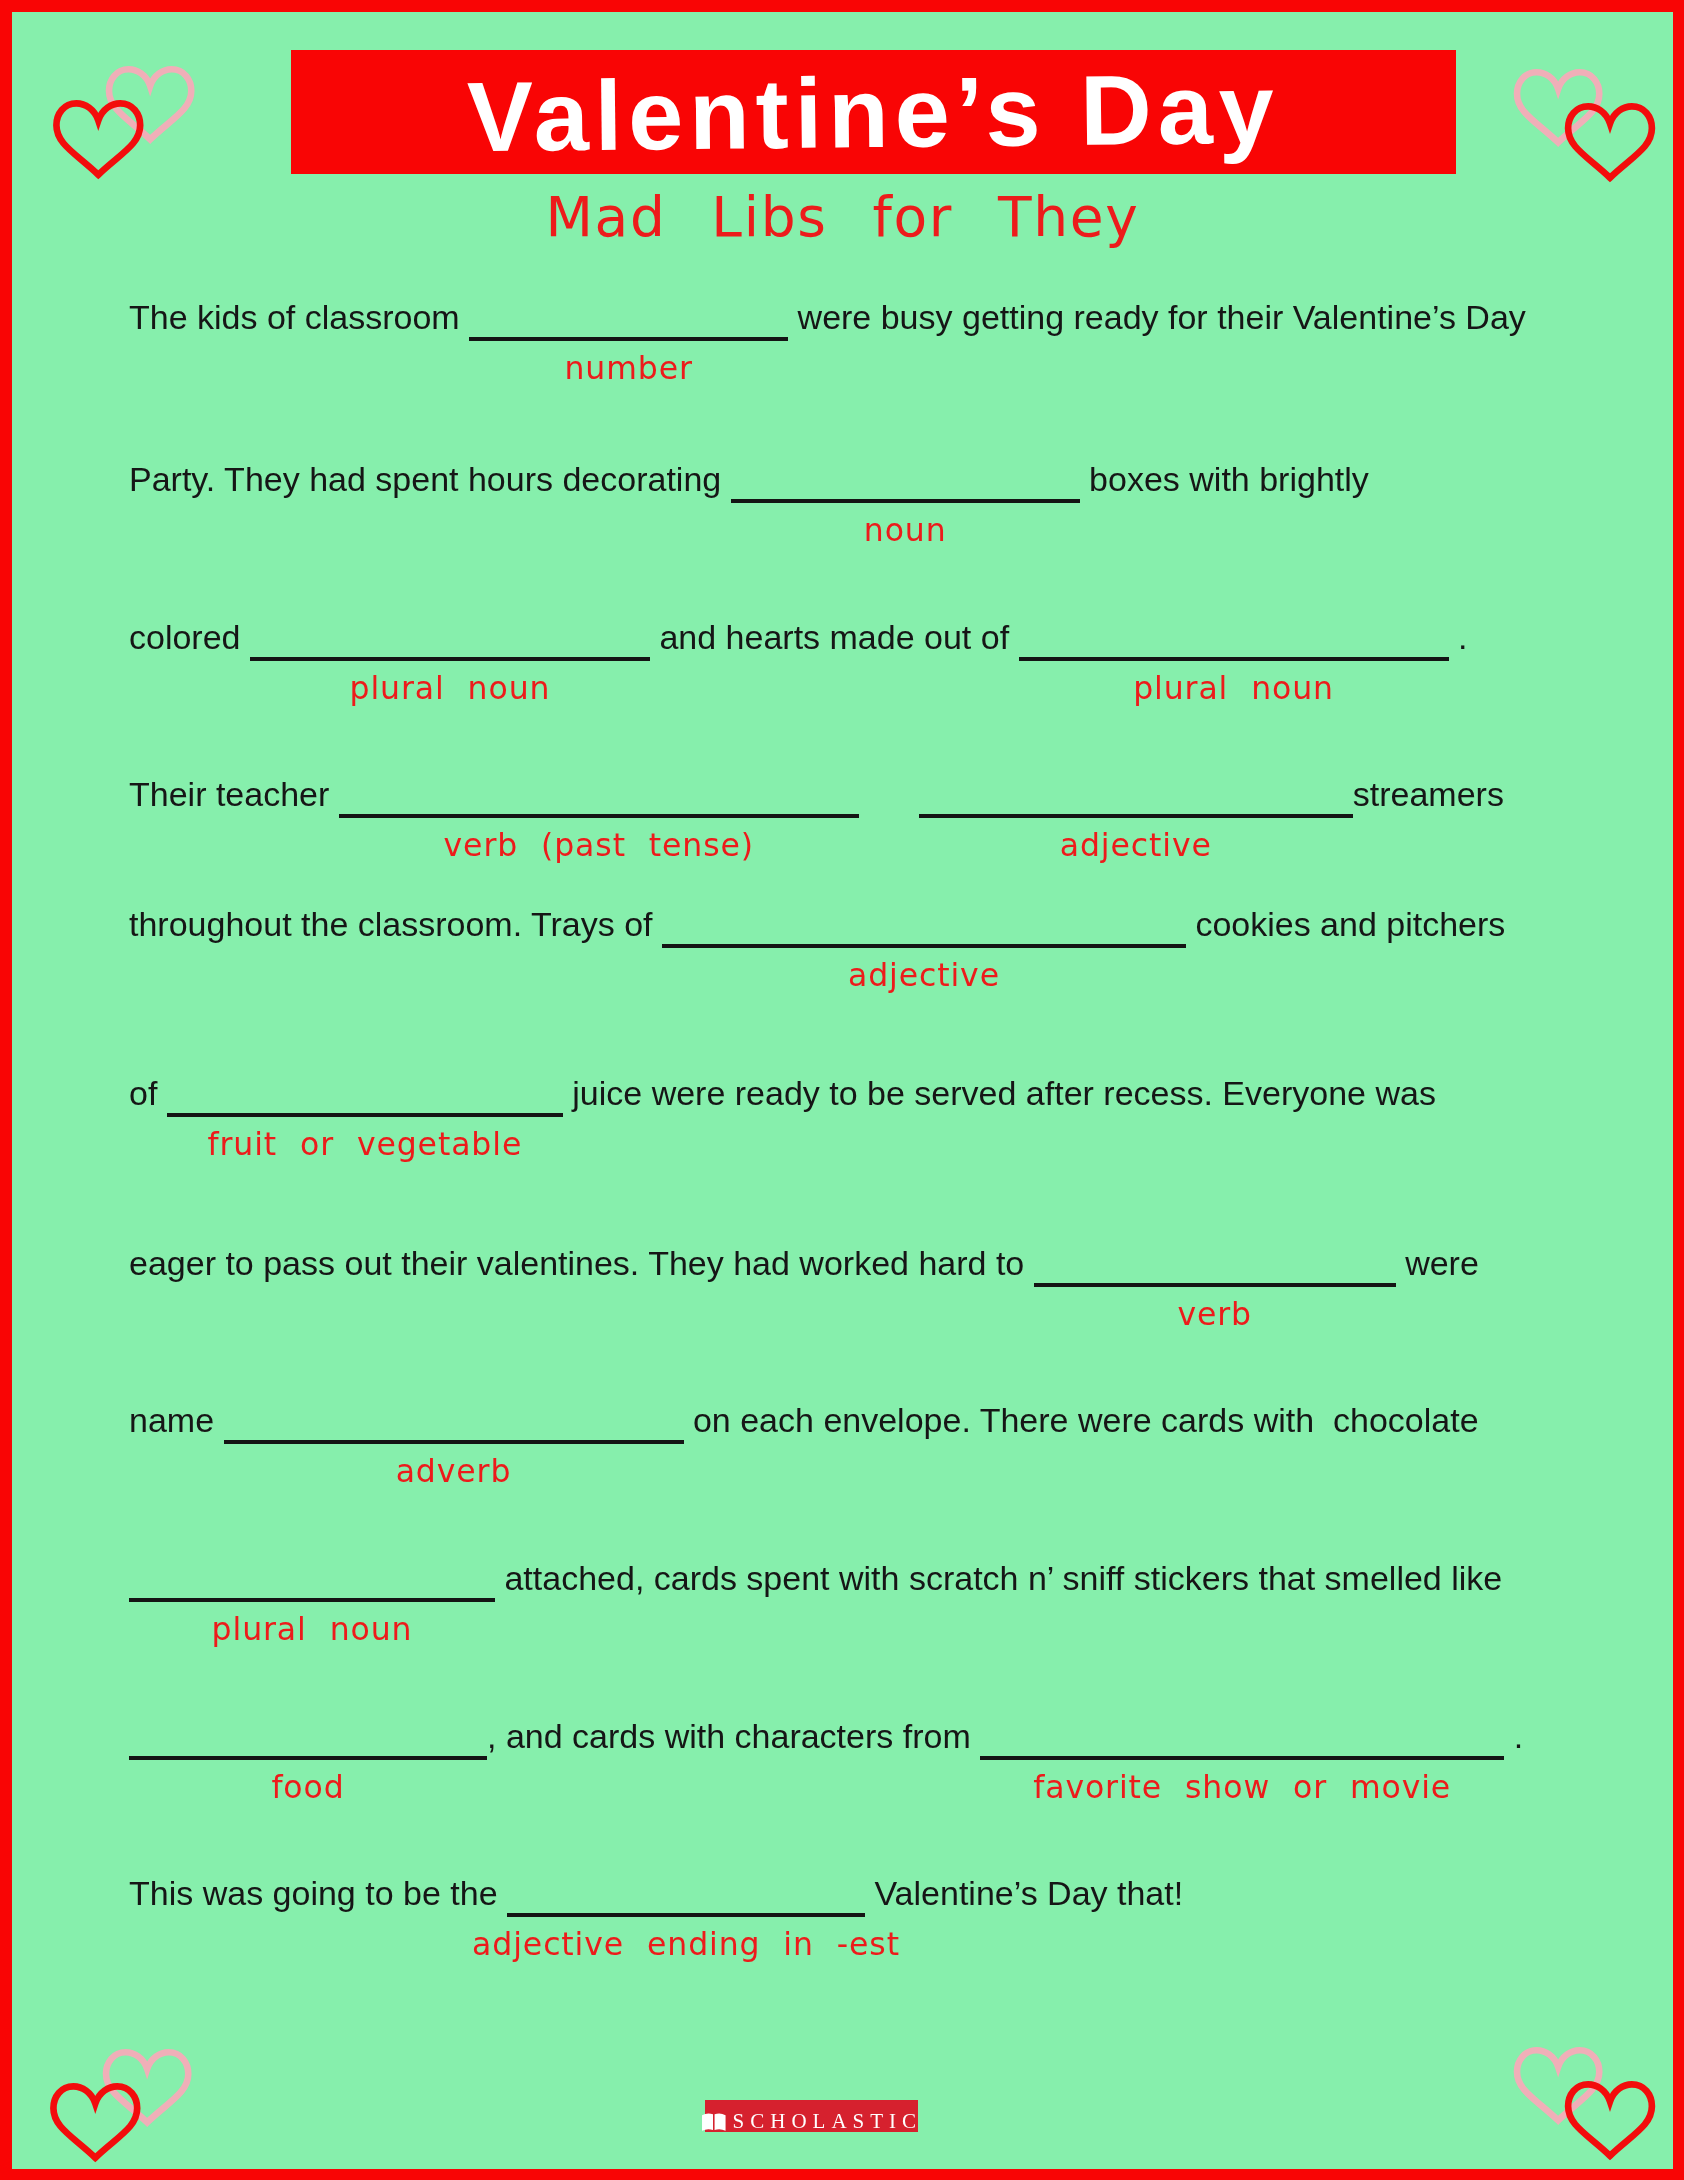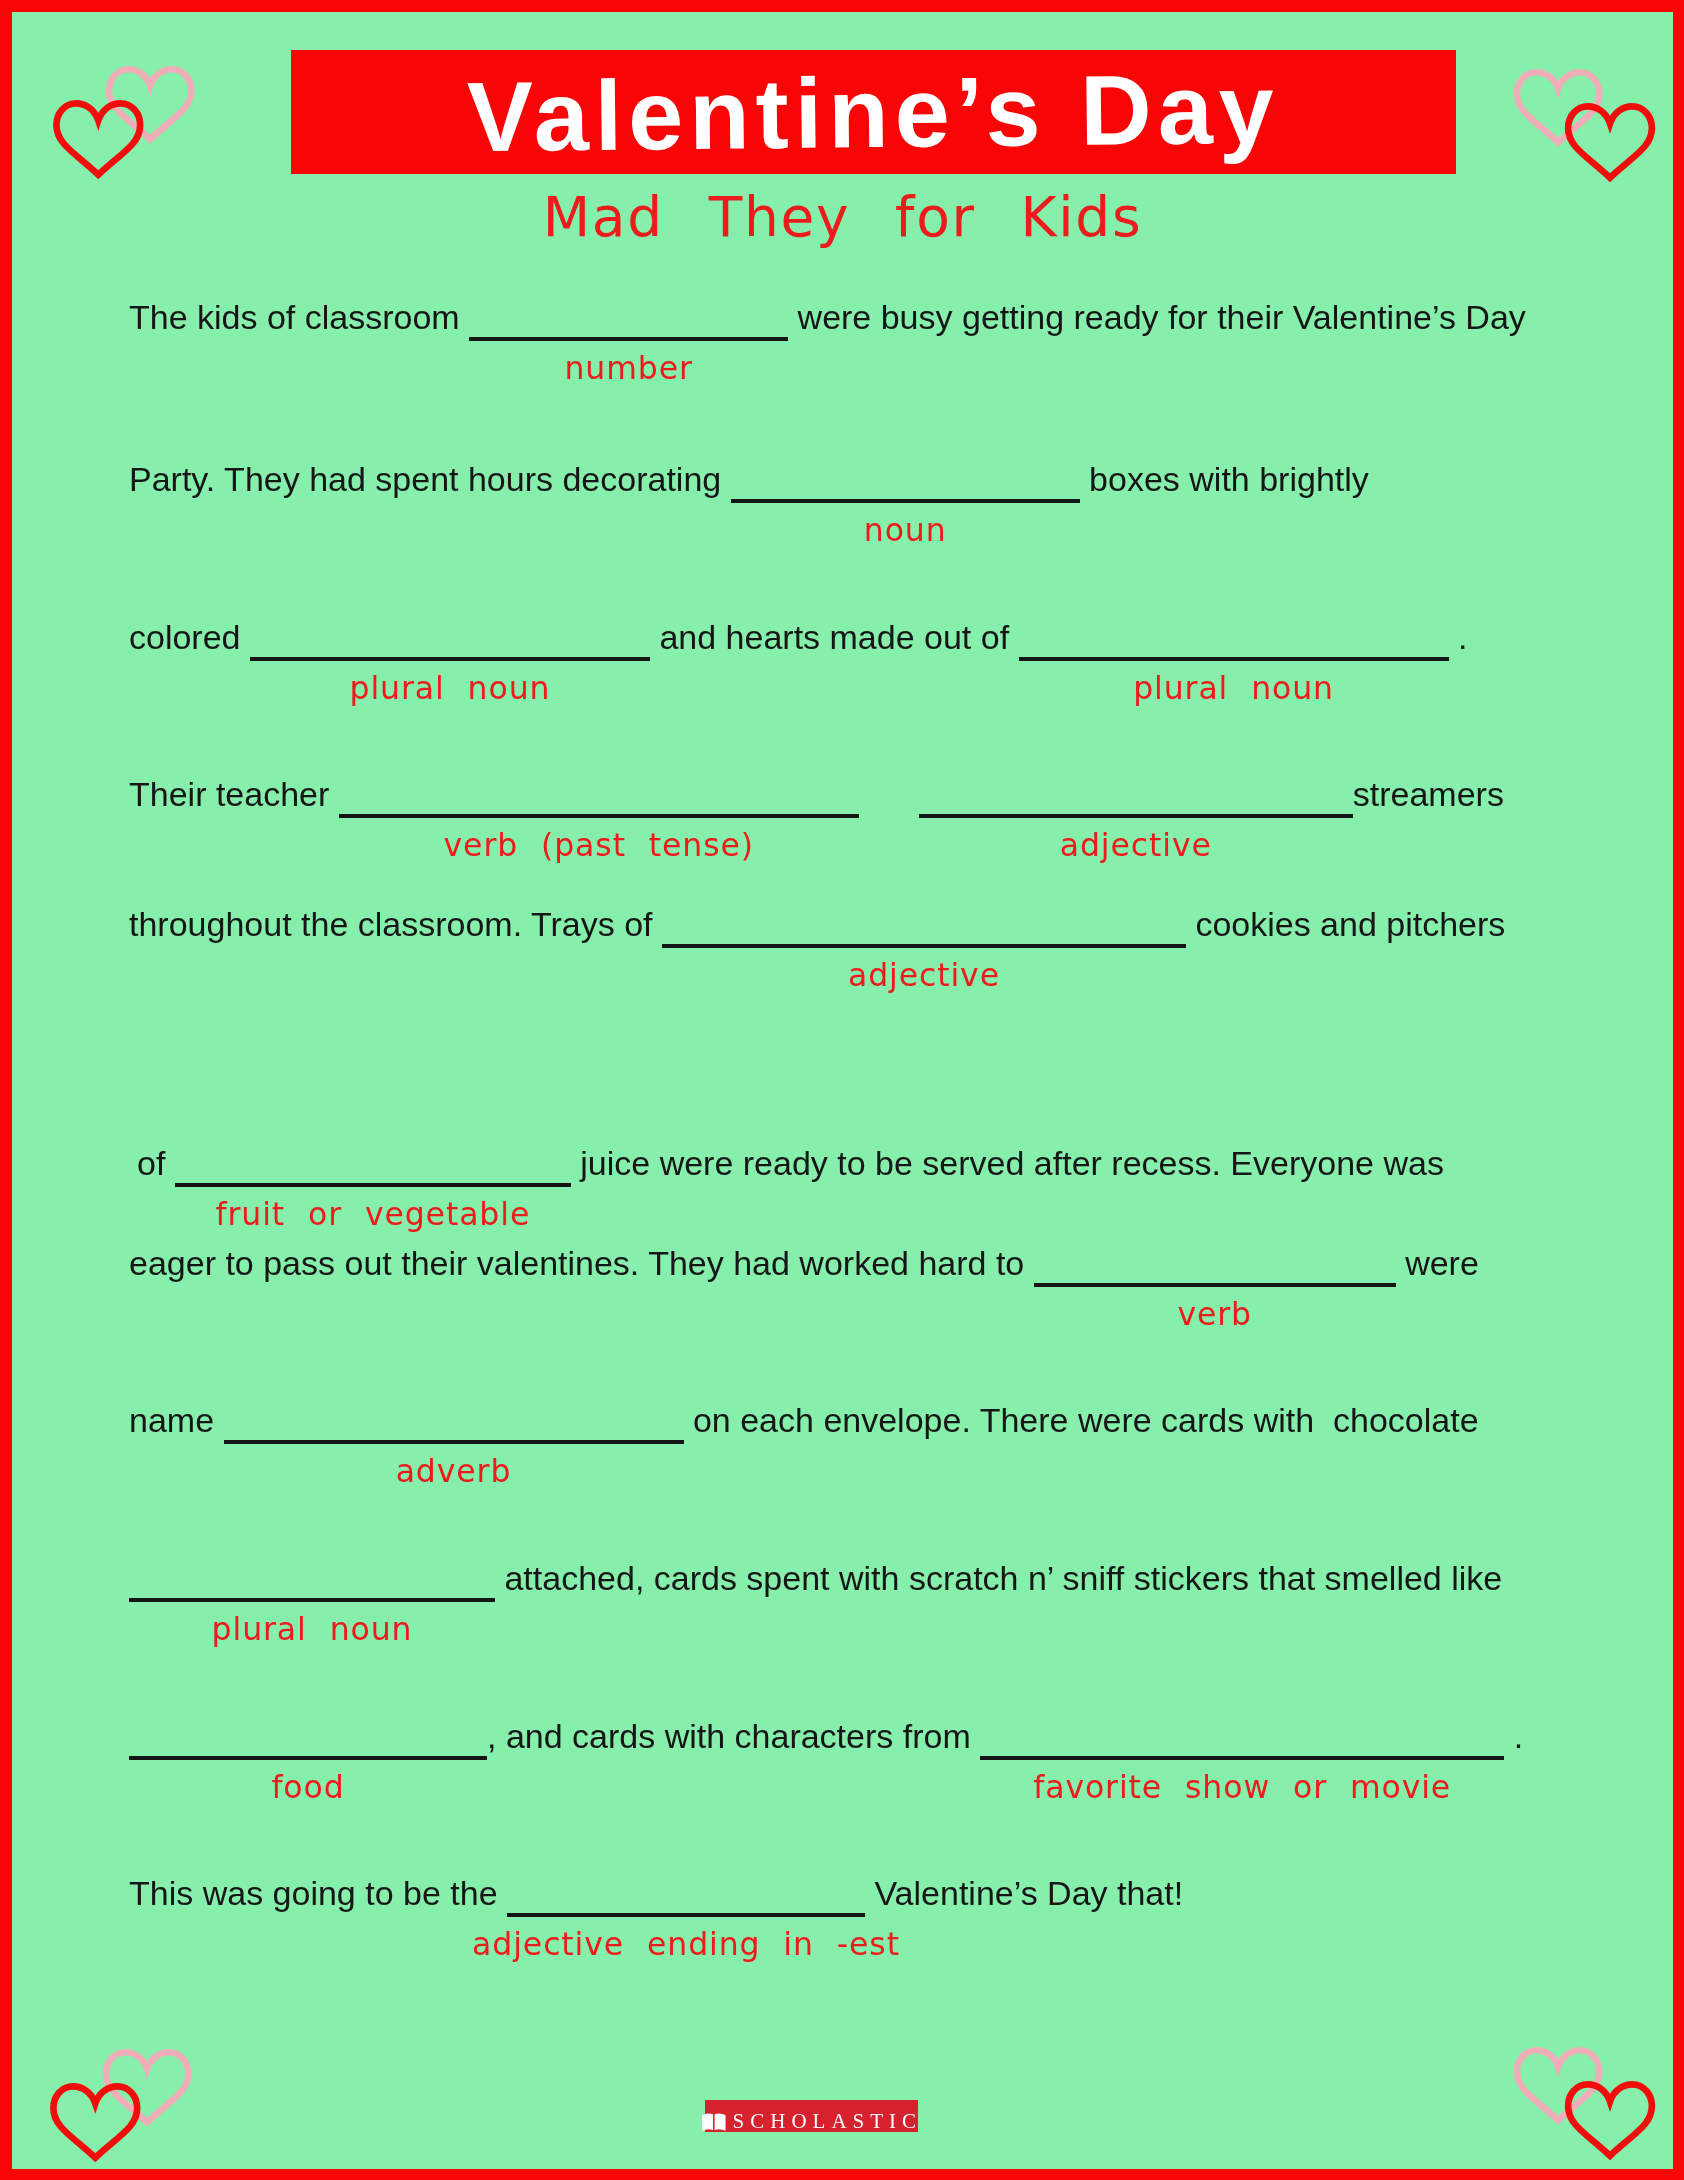--- a/index.html
+++ b/index.html
@@ -85,29 +85,29 @@
     <path class="heart-red" transform="translate(2,44) scale(1.12)" d="M50 24 C46 12 36 6 27 6 C14 6 6 17 6 29 C6 49 27 59 50 81 C73 59 94 49 94 29 C94 17 86 6 73 6 C64 6 54 12 50 24 Z"></path>
   </svg>
   <svg class="hearts hearts-br" viewBox="0 0 180 150">
     <path class="heart-pink" transform="translate(4,4) scale(1.10)" d="M50 24 C46 12 36 6 27 6 C14 6 6 17 6 29 C6 49 27 59 50 81 C73 59 94 49 94 29 C94 17 86 6 73 6 C64 6 54 12 50 24 Z"></path>
     <path class="heart-red" transform="translate(64,44) scale(1.12)" d="M50 24 C46 12 36 6 27 6 C14 6 6 17 6 29 C6 49 27 59 50 81 C73 59 94 49 94 29 C94 17 86 6 73 6 C64 6 54 12 50 24 Z"></path>
   </svg>
 
   <div class="banner">
     <h1 class="banner-title">Valentine’s Day</h1>
   </div>
-  <div class="subtitle">Mad They for Kids</div>
+  <div class="subtitle">Mad Libs for They</div>
 
   <div class="story">
       <div class="line" style="top: 285px;"><span class="txt">The kids of classroom </span><span class="blank" style="width: 319px;"><span class="lab">number</span></span><span class="txt"> were busy getting ready for their Valentine’s Day</span></div>
       <div class="line" style="top: 447px;"><span class="txt">Party. They had spent hours decorating </span><span class="blank" style="width: 349px;"><span class="lab">noun</span></span><span class="txt"> boxes with brightly</span></div>
       <div class="line" style="top: 605px;"><span class="txt">colored </span><span class="blank" style="width: 400px;"><span class="lab">plural noun</span></span><span class="txt"> and hearts made out of </span><span class="blank" style="width: 430px;"><span class="lab">plural noun</span></span><span class="txt"> .</span></div>
       <div class="line" style="top: 762px;"><span class="txt">Their teacher </span><span class="blank" style="width: 520px;"><span class="lab">verb (past tense)</span></span><span class="gap" style="width: 60px;"></span><span class="blank" style="width: 434px;"><span class="lab">adjective</span></span><span class="txt">streamers</span></div>
       <div class="line" style="top: 892px;"><span class="txt">throughout the classroom. Trays of </span><span class="blank" style="width: 524px;"><span class="lab">adjective</span></span><span class="txt"> cookies and pitchers</span></div>
-      <div class="line" style="top: 1131px; margin-left: 8px;"><span class="txt">of </span><span class="blank" style="width: 396px;"><span class="lab">fruit or vegetable</span></span><span class="txt"> juice were ready to be served after recess. Everyone was</span></div>
+      <div class="line" style="top: 1061px;"><span class="txt">of </span><span class="blank" style="width: 396px;"><span class="lab">fruit or vegetable</span></span><span class="txt"> juice were ready to be served after recess. Everyone was</span></div>
       <div class="line" style="top: 1231px;"><span class="txt">eager to pass out their valentines. They had worked hard to </span><span class="blank" style="width: 362px;"><span class="lab">verb</span></span><span class="txt"> were</span></div>
       <div class="line" style="top: 1388px;"><span class="txt">name </span><span class="blank" style="width: 460px;"><span class="lab">adverb</span></span><span class="txt"> on each envelope. There were cards with  chocolate</span></div>
       <div class="line" style="top: 1546px;"><span class="blank" style="width: 366px;"><span class="lab">plural noun</span></span><span class="txt"> attached, cards spent with scratch n’ sniff stickers that smelled like</span></div>
       <div class="line" style="top: 1704px;"><span class="blank" style="width: 358px;"><span class="lab">food</span></span><span class="txt">, and cards with characters from </span><span class="blank" style="width: 524px;"><span class="lab">favorite show or movie</span></span><span class="txt"> .</span></div>
       <div class="line" style="top: 1861px;"><span class="txt">This was going to be the </span><span class="blank" style="width: 358px;"><span class="lab">adjective ending in -est</span></span><span class="txt"> Valentine’s Day that!</span></div>
     </div>
 
   <div class="logo">
     <svg class="book-icon" width="25.6" height="20.4" viewBox="0 0 32 26">
       <path fill="#ffffff" d="M1 4 Q8 0.5 15 3 L15 23 Q8 20.5 1 24 Z"></path>

